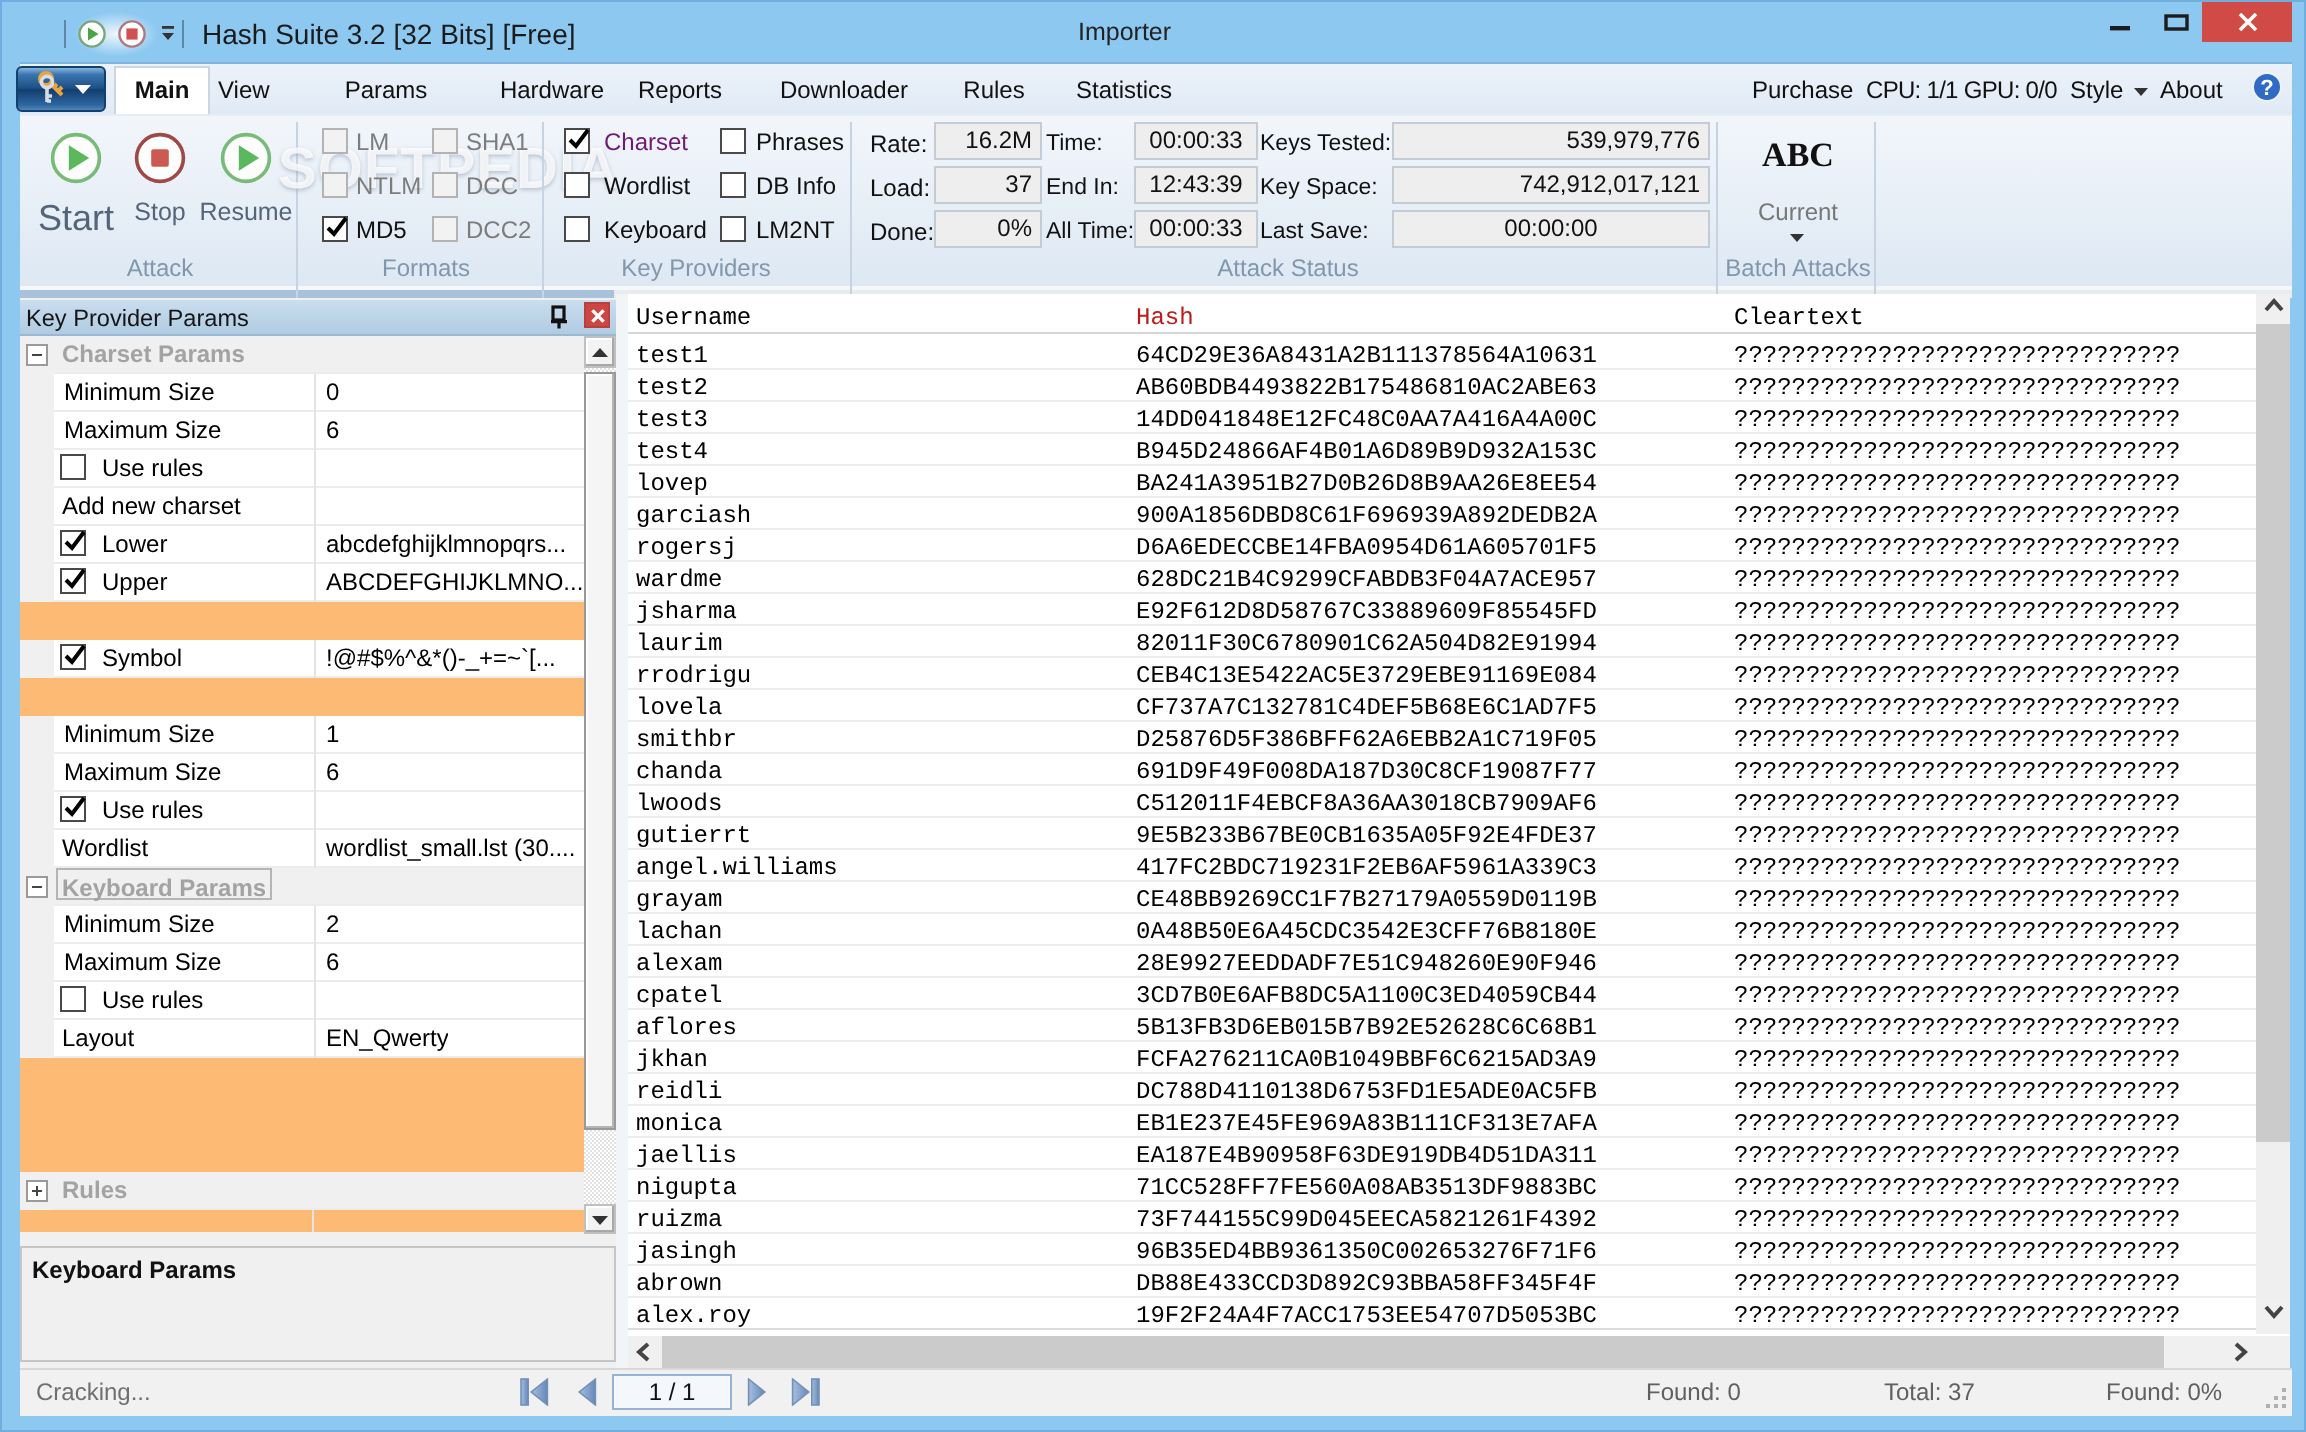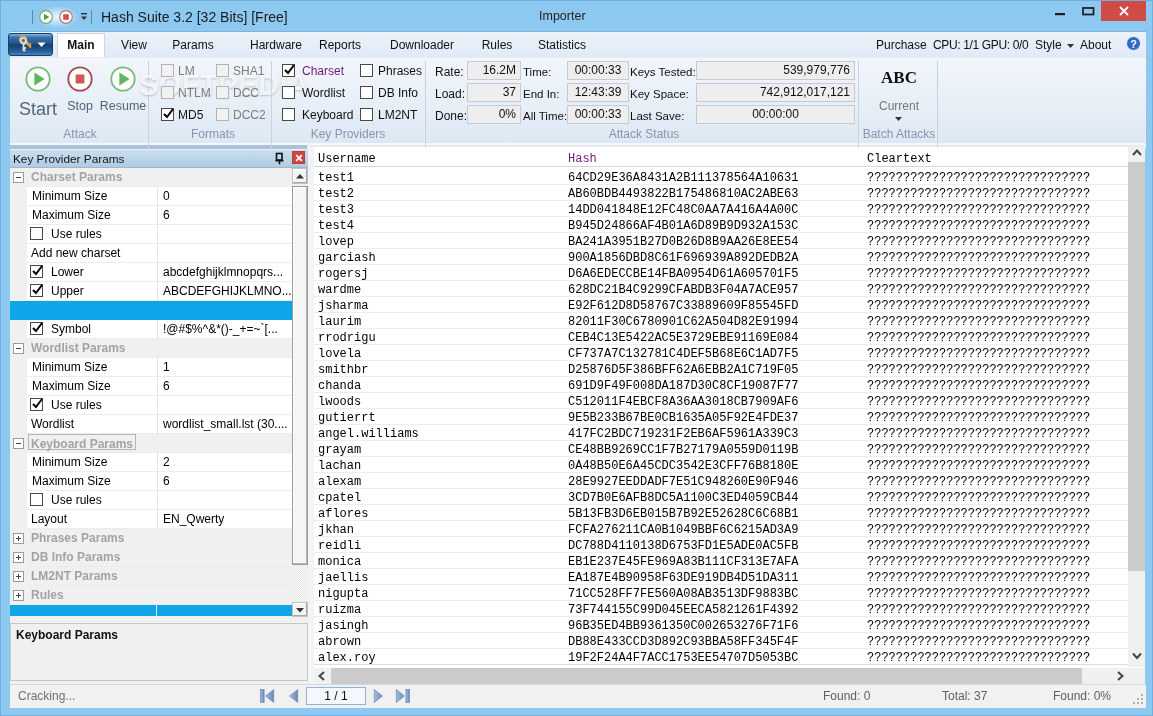--- a/index.html
+++ b/index.html
@@ -70,21 +70,21 @@
   <path d="M8 6.5 L14 12.5 M12 10.5 L14 8.5 M10 8.5 L11.5 7" stroke="#e9a43c" stroke-width="2" fill="none"></path>
   <circle cx="6.5" cy="6" r="2.8" fill="none" stroke="#d9dde2" stroke-width="1.8"></circle>
   <path d="M6.5 8.5 L6.5 16 M6.5 13 L9 13 M6.5 15.5 L8.5 15.5" stroke="#d9dde2" stroke-width="1.8" fill="none"></path>
 </svg>
 <svg class="abs" style="left:37px;top:42px;" width="9" height="6">
     <path d="M0.5 0.5 L8.5 0.5 L4.5 5 Z" fill="#fff"></path>
   </svg>
 
 <div class="abs" style="left:57px;top:33px;width:48px;height:24px;background:#fff;border:1px solid #ccd6e0;border-bottom:none;"></div>
 <div class="abs t12" style="left:0;top:38px;width:162px;text-align:center;color:#111;font-weight:bold;">Main</div>
-<div class="abs t12" style="left:109px;top:38px;width:50px;text-align:center;color:#111;">View</div>
+<div class="abs t12" style="left:109px;top:38px;width:50px;text-align:left;color:#111;">View</div>
 <div class="abs t12" style="left:163px;top:38px;width:60px;text-align:center;color:#111;">Params</div>
 <div class="abs t12" style="left:226px;top:38px;width:76px;text-align:right;color:#111;">Hardware</div>
 <div class="abs t12" style="left:308px;top:38px;width:64px;text-align:center;color:#111;">Reports</div>
 <div class="abs t12" style="left:378px;top:38px;width:88px;text-align:center;color:#111;">Downloader</div>
 <div class="abs t12" style="left:472px;top:38px;width:50px;text-align:center;color:#111;">Rules</div>
 <div class="abs t12" style="left:527px;top:38px;width:70px;text-align:center;color:#111;">Statistics</div>
 <div class="abs t12" style="left:876px;top:38px;color:#111;">Purchase</div>
 <div class="abs" style="font-size:12px;letter-spacing:-0.35px;left:933px;top:38px;color:#111;">CPU: 1/1 GPU: 0/0</div>
 <div class="abs t12" style="left:1035px;top:38px;color:#111;">Style</div>
 <svg class="abs" style="left:1066px;top:43px;" width="9" height="6">
@@ -196,21 +196,21 @@
 <svg class="abs" style="left:274px;top:152px;" width="12" height="13">
     <rect x="2.5" y="1.5" width="5.5" height="6.5" fill="none" stroke="#111" stroke-width="1.6"></rect>
     <path d="M1.5 8.8 L9.5 8.8 M5.5 9 L5.5 12.2" stroke="#111" stroke-width="1.6"></path>
   </svg>
 
 <div class="abs" style="left:292px;top:151px;width:13px;height:13px;background:#cc4743;border:1px solid #b8413d;"></div>
 <svg class="abs" style="left:295px;top:154px;" width="8" height="8">
     <path d="M1.2 1.2 L6.8 6.8 M6.8 1.2 L1.2 6.8" stroke="#fff" stroke-width="1.7"></path>
   </svg>
 
-<div class="abs" id="tree" style="left:10px;top:168px;width:282px;height:448px;background:#0ea5e9;">
+<div class="abs" id="tree" style="left:10px;top:168px;width:282px;height:448px;background:#fdba74;">
 <div class="tgroup" style="top:0px;">
       <span class="gutter"></span>
       <span class="pm" style="left:3px;top:4px;"></span>
       <span style="position:absolute;left:21px;">Charset Params</span>
     </div>
 <div class="trow" style="top:19px;">
       <span class="gutter" style="height:19px;"></span>
       <span style="position:absolute;left:147px;top:0;width:1px;height:19px;background:#e4e4e4;"></span>
       <span class="tlabel">Minimum Size</span>
       <span class="tval">0</span>
@@ -260,25 +260,20 @@
       <span class="gutter" style="height:19px;"></span>
       <span style="position:absolute;left:147px;top:0;width:1px;height:19px;background:#e4e4e4;"></span>
       <span style="position:absolute;left:20px;top:2px;width:13px;height:13px;background:#fff;border:1px solid #494949;">
         <svg width="15" height="16" style="position:absolute;left:-1px;top:-2px;">
           <path d="M3 7 L6 10 L12 2" stroke="#000" stroke-width="2" fill="none"></path>
         </svg>
       </span>
       <span class="tlabel" style="left:41px;">Symbol</span>
       <span class="tval">!@#$%^&amp;*()-_+=~`[...</span>
     </div>
-<div class="tgroup" style="top:171px;">
-      <span class="gutter"></span>
-      <span class="pm" style="left:3px;top:4px;"></span>
-      <span style="position:absolute;left:21px;">Wordlist Params</span>
-    </div>
 <div class="trow" style="top:190px;">
       <span class="gutter" style="height:19px;"></span>
       <span style="position:absolute;left:147px;top:0;width:1px;height:19px;background:#e4e4e4;"></span>
       <span class="tlabel">Minimum Size</span>
       <span class="tval">1</span>
     </div>
 <div class="trow" style="top:209px;">
       <span class="gutter" style="height:19px;"></span>
       <span style="position:absolute;left:147px;top:0;width:1px;height:19px;background:#e4e4e4;"></span>
       <span class="tlabel">Maximum Size</span>
@@ -324,35 +319,20 @@
       <span style="position:absolute;left:20px;top:2px;width:13px;height:13px;background:#fff;border:1px solid #494949;"></span>
       <span class="tlabel" style="left:41px;">Use rules</span>
       <span class="tval"></span>
     </div>
 <div class="trow" style="top:342px;">
       <span class="gutter" style="height:19px;"></span>
       <span style="position:absolute;left:147px;top:0;width:1px;height:19px;background:#e4e4e4;"></span>
       <span class="tlabel" style="left:21px;">Layout</span>
       <span class="tval">EN_Qwerty</span>
     </div>
-<div class="tgroup" style="top:361px;">
-      <span class="gutter"></span>
-      <span class="pm plus" style="left:3px;top:4px;"></span>
-      <span style="position:absolute;left:21px;">Phrases Params</span>
-    </div>
-<div class="tgroup" style="top:380px;">
-      <span class="gutter"></span>
-      <span class="pm plus" style="left:3px;top:4px;"></span>
-      <span style="position:absolute;left:21px;">DB Info Params</span>
-    </div>
-<div class="tgroup" style="top:399px;">
-      <span class="gutter"></span>
-      <span class="pm plus" style="left:3px;top:4px;"></span>
-      <span style="position:absolute;left:21px;">LM2NT Params</span>
-    </div>
 <div class="tgroup" style="top:418px;">
       <span class="gutter"></span>
       <span class="pm plus" style="left:3px;top:4px;"></span>
       <span style="position:absolute;left:21px;">Rules</span>
     </div>
 </div>
 
 <div class="abs" style="left:156px;top:605px;width:1px;height:11px;background:#e4e4e4;"></div>
 
 <div class="abs" style="left:292px;top:168px;width:16px;height:449px;background:conic-gradient(#fff 25%, #e2e2e2 0 50%, #fff 0 75%, #e2e2e2 0);background-size:2px 2px;"></div>
@@ -368,21 +348,21 @@
 
 <div class="abs" style="left:10px;top:623px;width:298px;height:58px;background:#f0f0f0;border:1px solid #c6c6c6;"></div>
 <div class="abs" style="left:16px;top:628px;font-size:12px;font-weight:bold;color:#111;">Keyboard Params</div>
 
 <div class="abs" style="left:308px;top:147px;width:6px;height:537px;background:#f2f5f8;"></div>
 
 <div class="abs" style="left:314px;top:147px;width:831px;height:537px;background:#fff;"></div>
 <div class="abs" style="left:314px;top:147px;width:831px;height:19px;background:#fff;"></div>
 <div class="abs" style="left:314px;top:166px;width:814px;height:1px;background:#d6d6d6;"></div>
 <div class="abs" style="left:318px;top:152px;font-family:'Liberation Mono',monospace;font-size:12px;color:#000;">Username</div>
-<div class="abs" style="left:568px;top:152px;font-family:'Liberation Mono',monospace;font-size:12px;color:#701a75;">Hash</div>
+<div class="abs" style="left:568px;top:152px;font-family:'Liberation Mono',monospace;font-size:12px;color:#b91c1c;">Hash</div>
 <div class="abs" style="left:867px;top:152px;font-family:'Liberation Mono',monospace;font-size:12px;color:#000;">Cleartext</div>
 
 <div class="abs" style="left:318px;top:170px;width:240px;font-family:'Liberation Mono',monospace;font-size:12px;line-height:16px;color:#000;white-space:pre;">test1<br>test2<br>test3<br>test4<br>lovep<br>garciash<br>rogersj<br>wardme<br>jsharma<br>laurim<br>rrodrigu<br>lovela<br>smithbr<br>chanda<br>lwoods<br>gutierrt<br>angel.williams<br>grayam<br>lachan<br>alexam<br>cpatel<br>aflores<br>jkhan<br>reidli<br>monica<br>jaellis<br>nigupta<br>ruizma<br>jasingh<br>abrown<br>alex.roy</div>
 <div class="abs" style="left:568px;top:170px;width:290px;font-family:'Liberation Mono',monospace;font-size:12px;line-height:16px;color:#000;white-space:pre;">64CD29E36A8431A2B111378564A10631<br>AB60BDB4493822B175486810AC2ABE63<br>14DD041848E12FC48C0AA7A416A4A00C<br>B945D24866AF4B01A6D89B9D932A153C<br>BA241A3951B27D0B26D8B9AA26E8EE54<br>900A1856DBD8C61F696939A892DEDB2A<br>D6A6EDECCBE14FBA0954D61A605701F5<br>628DC21B4C9299CFABDB3F04A7ACE957<br>E92F612D8D58767C33889609F85545FD<br>82011F30C6780901C62A504D82E91994<br>CEB4C13E5422AC5E3729EBE91169E084<br>CF737A7C132781C4DEF5B68E6C1AD7F5<br>D25876D5F386BFF62A6EBB2A1C719F05<br>691D9F49F008DA187D30C8CF19087F77<br>C512011F4EBCF8A36AA3018CB7909AF6<br>9E5B233B67BE0CB1635A05F92E4FDE37<br>417FC2BDC719231F2EB6AF5961A339C3<br>CE48BB9269CC1F7B27179A0559D0119B<br>0A48B50E6A45CDC3542E3CFF76B8180E<br>28E9927EEDDADF7E51C948260E90F946<br>3CD7B0E6AFB8DC5A1100C3ED4059CB44<br>5B13FB3D6EB015B7B92E52628C6C68B1<br>FCFA276211CA0B1049BBF6C6215AD3A9<br>DC788D4110138D6753FD1E5ADE0AC5FB<br>EB1E237E45FE969A83B111CF313E7AFA<br>EA187E4B90958F63DE919DB4D51DA311<br>71CC528FF7FE560A08AB3513DF9883BC<br>73F744155C99D045EECA5821261F4392<br>96B35ED4BB9361350C002653276F71F6<br>DB88E433CCD3D892C93BBA58FF345F4F<br>19F2F24A4F7ACC1753EE54707D5053BC</div>
 <div class="abs" style="left:867px;top:170px;width:260px;font-family:'Liberation Mono',monospace;font-size:12px;line-height:16px;color:#000;white-space:pre;">???????????????????????????????<br>???????????????????????????????<br>???????????????????????????????<br>???????????????????????????????<br>???????????????????????????????<br>???????????????????????????????<br>???????????????????????????????<br>???????????????????????????????<br>???????????????????????????????<br>???????????????????????????????<br>???????????????????????????????<br>???????????????????????????????<br>???????????????????????????????<br>???????????????????????????????<br>???????????????????????????????<br>???????????????????????????????<br>???????????????????????????????<br>???????????????????????????????<br>???????????????????????????????<br>???????????????????????????????<br>???????????????????????????????<br>???????????????????????????????<br>???????????????????????????????<br>???????????????????????????????<br>???????????????????????????????<br>???????????????????????????????<br>???????????????????????????????<br>???????????????????????????????<br>???????????????????????????????<br>???????????????????????????????<br>???????????????????????????????</div>
 
 <div class="abs" style="left:314px;top:169px;width:814px;height:497px;background:repeating-linear-gradient(to bottom, transparent 0, transparent 15px, #ededed 15px, #ededed 16px);pointer-events:none;"></div>
 <div class="abs" style="left:314px;top:664px;width:814px;height:1px;background:#dcdcdc;"></div>
 
 <div class="abs" style="left:1128px;top:147px;width:17px;height:520px;background:#f0f0f0;"></div>

